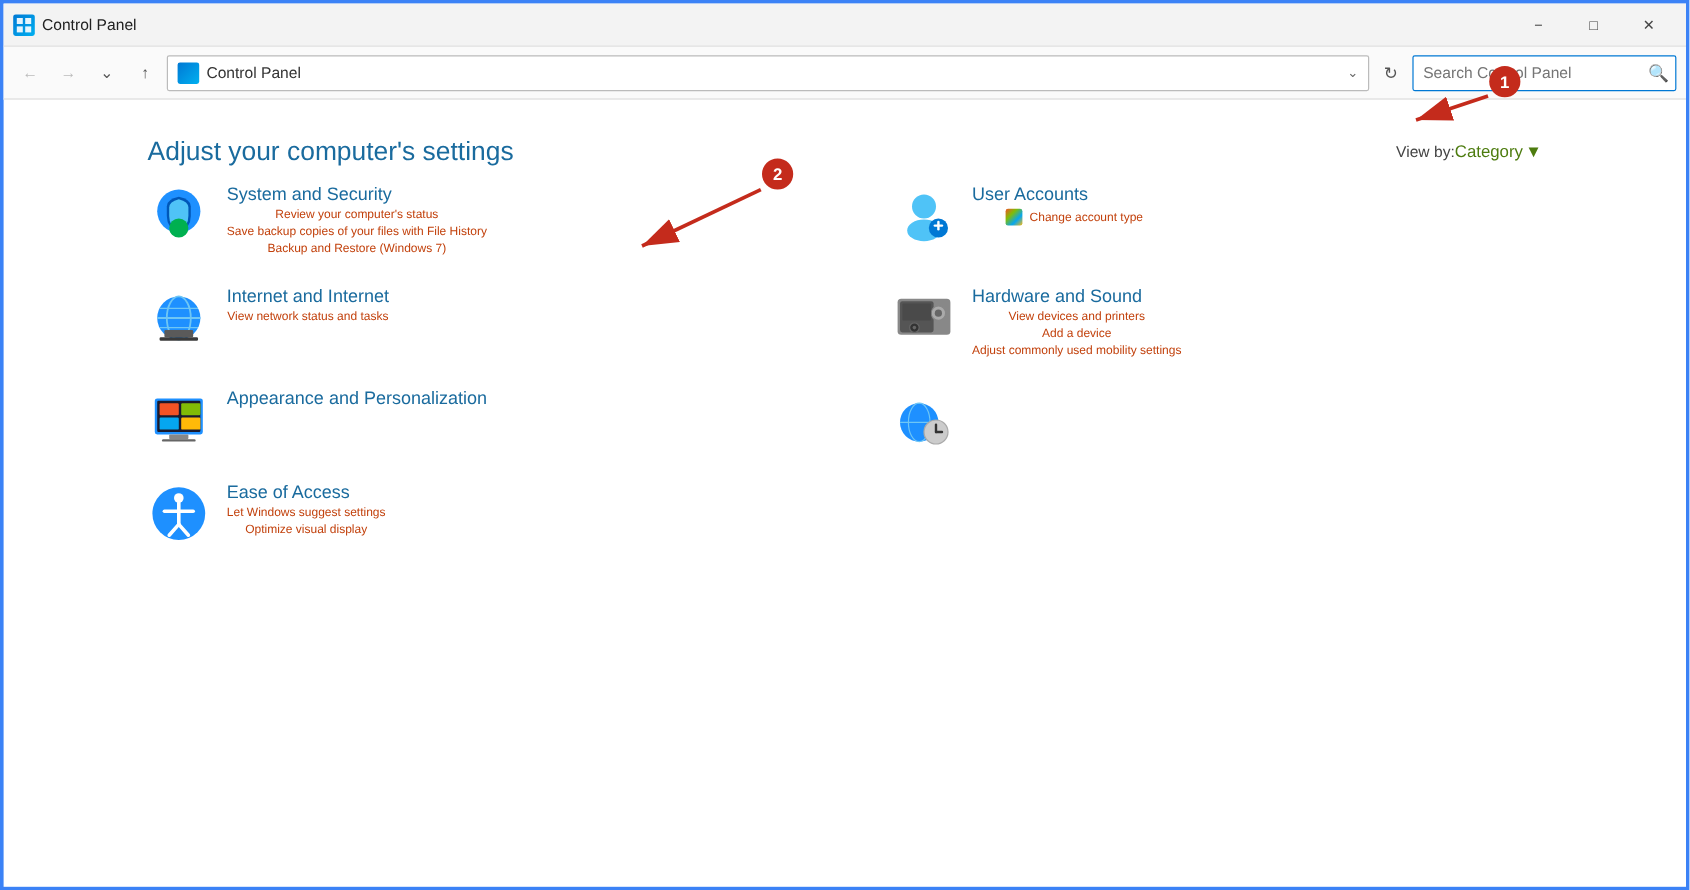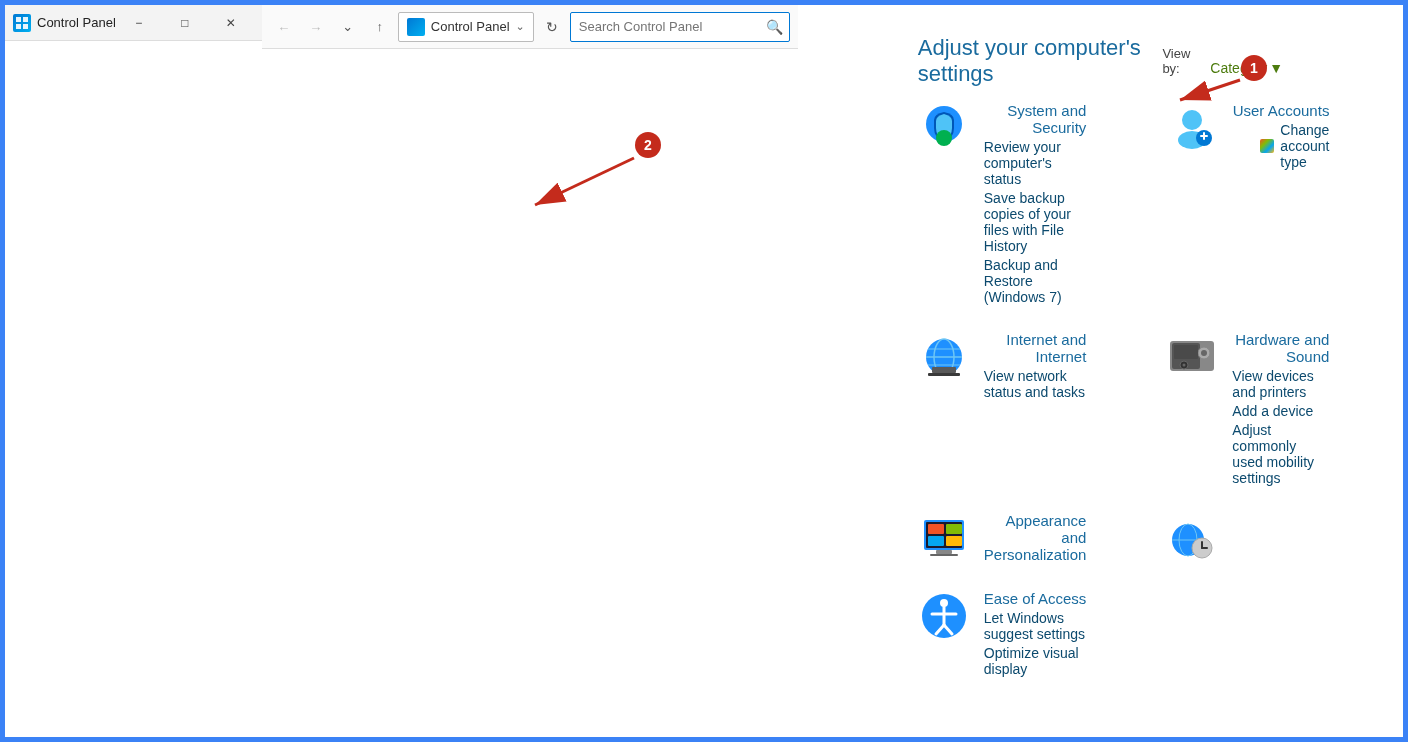--- a/index.html
+++ b/index.html
@@ -7,23 +7,23 @@
       font-family: 'Segoe UI', sans-serif;
       background: #f0f0f0;
       width: 1408px;
       height: 742px;
       overflow: hidden;
     }
     .window {
       width: 1408px;
       height: 742px;
       background: #fff;
-      border: 5px solid #3b82f6;
-      display: flex;
-      flex-direction: row;
+      border: 3px solid #3b82f6;
+      display: flex;
+      flex-direction: column;
     }
     
     .title-bar {
       background: #f3f3f3;
       border-bottom: 1px solid #ddd;
       height: 36px;
       display: flex;
       align-items: center;
       padding: 0 8px;
       flex-shrink: 0;
@@ -135,21 +135,21 @@
       align-items: center;
       justify-content: space-between;
       margin-bottom: 15px;
     }
     .page-title {
       font-size: 22px;
       color: #1a6b9e;
       font-weight: 400;
     }
     .view-by {
-      display: flex; align-items: flex-end; gap: 20px;
+      display: flex; align-items: flex-end; gap: 0;
       font-size: 13px; color: #444;
     }
     .view-by-label { color: #444; }
     .view-by-value {
       color: #4d7c0f; cursor: pointer; font-size: 14px;
       display: flex; align-items: center; gap: 2px;
     }
 
     
     .categories {
@@ -167,28 +167,28 @@
       width: 52px; height: 52px;
       flex-shrink: 0;
       display: flex; align-items: center; justify-content: center;
     }
     .cat-text { display: flex; flex-direction: column; gap: 3px; }
     .cat-title {
       font-size: 15px;
       color: #1a6b9e;
       cursor: pointer;
       text-decoration: none;
-      text-align: right;
     }
     .cat-link {
-      font-size: 14px;
-      color: #0c4a6e;
+      font-size: 10px;
+      color: #c2410c;
       cursor: pointer;
       text-decoration: none;
       display: block;
+      text-align: center;
     }
     .cat-link.small-icon {
       display: flex; align-items: center; gap: 4px; padding-left: 28px;
     }
 
     
     .overlay {
       position: fixed;
       top: 0; left: 0;
       width: 1408px; height: 742px;

